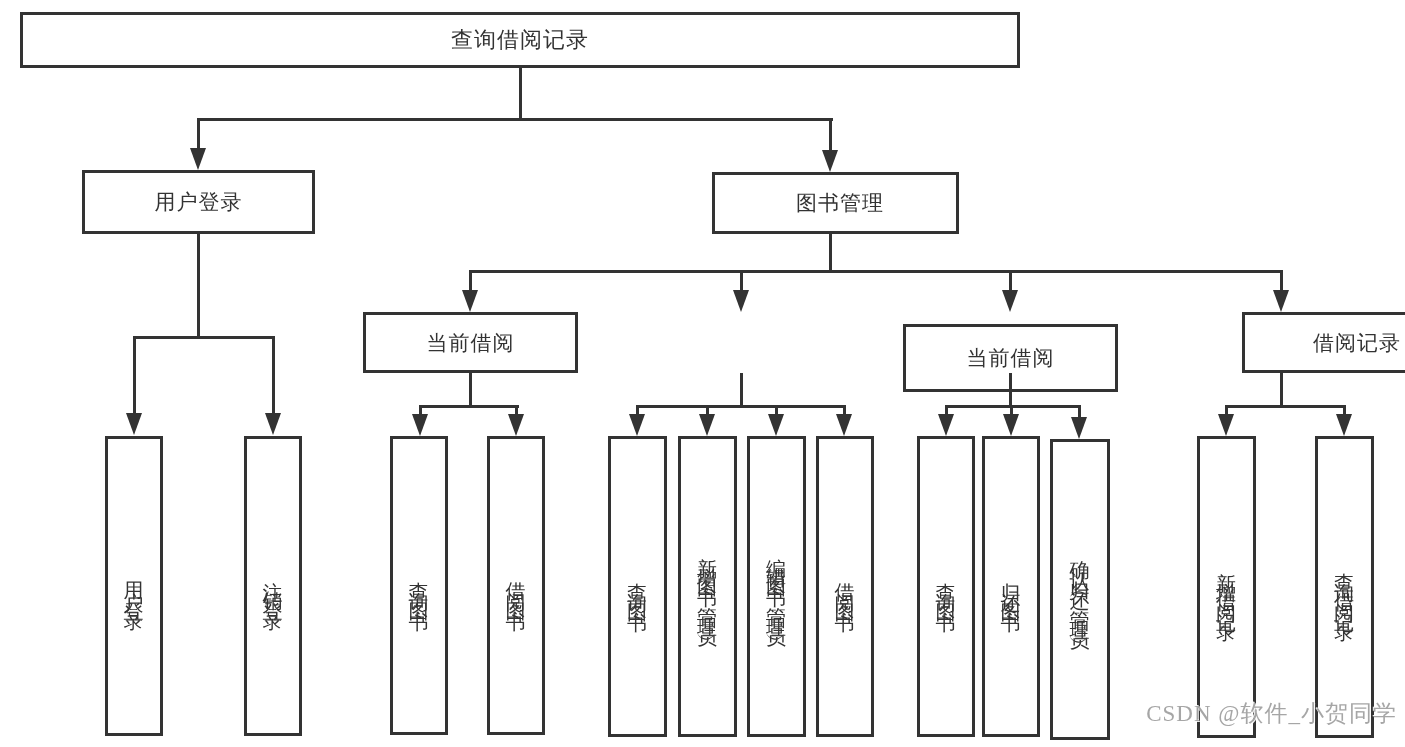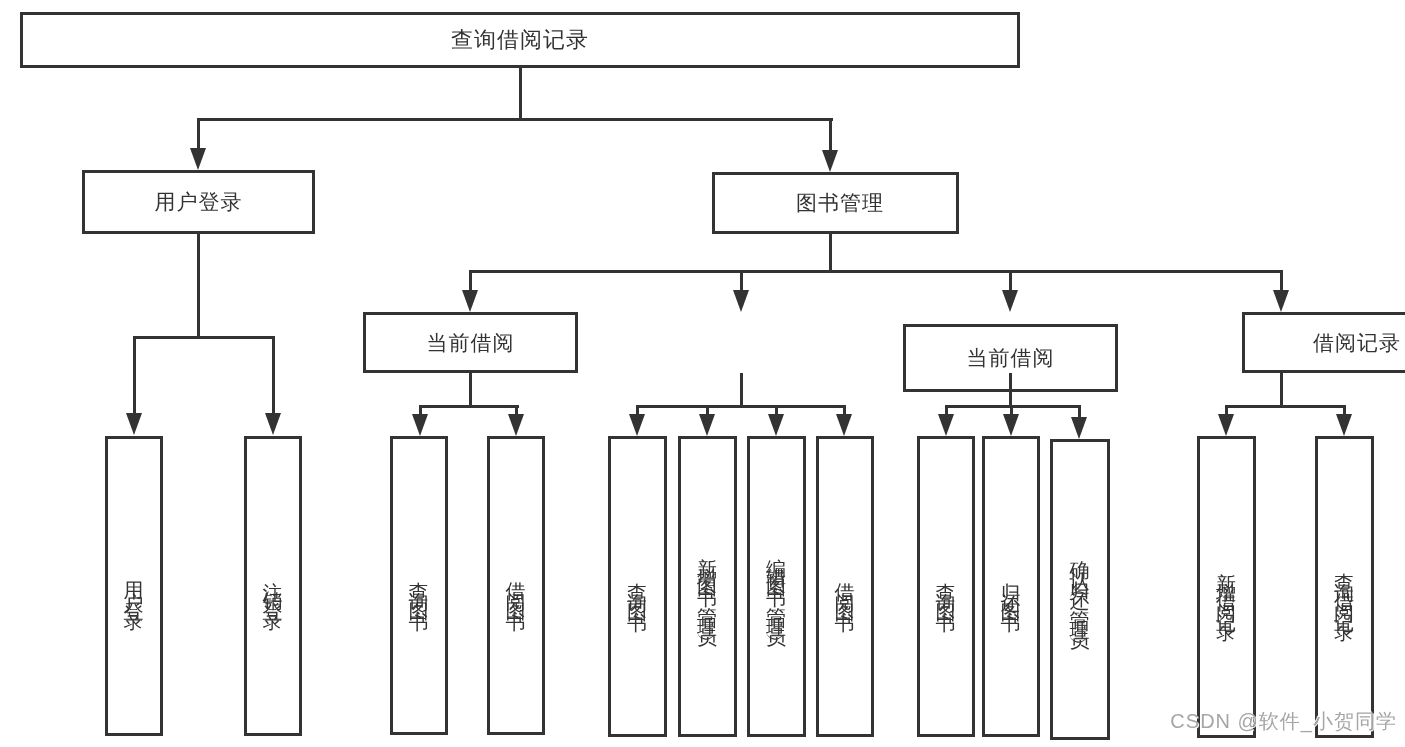--- a/index.html
+++ b/index.html
@@ -53,26 +53,27 @@
   .arrow {
     position: absolute;
     width: 0; height: 0;
     border-left: 8px solid transparent;
     border-right: 8px solid transparent;
     border-top: 22px solid var(--line);
   }
   .watermark {
     position: absolute;
     right: 8px;
-    bottom: 12px;
-    font-size: 20px;
+    bottom: 18px;
+    font-size: 23px;
     color: var(--wm);
     letter-spacing: 1px;
     text-shadow: 1px 1px 0 rgba(255,255,255,0.9), -1px -1px 0 rgba(255,255,255,0.9);
     white-space: nowrap;
+    font-family: Liberation Serif, serif;
   }
 </style>
 </head>
 <body>
 
 <div class="canvas">
 
   <div class="box-h box-root" style="left:20px; top:12px; width:1000px; height:56px;">
     <span>查询借阅记录</span>
   </div>

